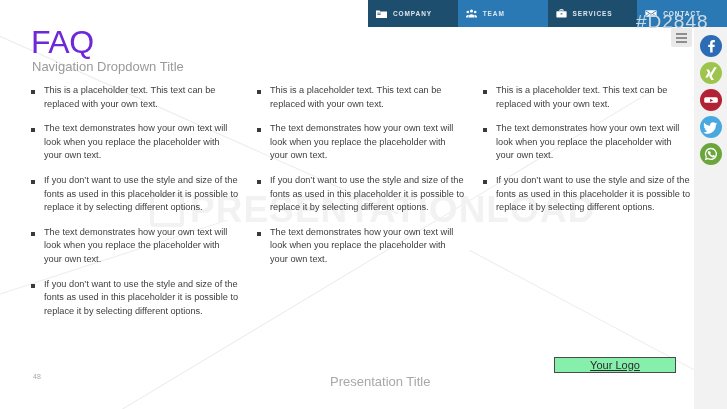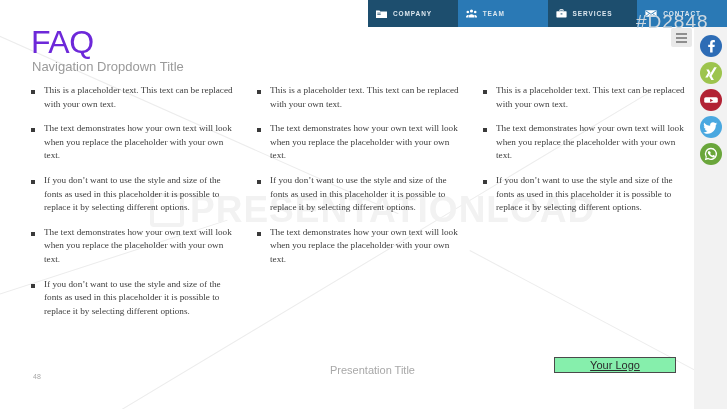--- a/index.html
+++ b/index.html
@@ -152,21 +152,21 @@
 
   
   .columns {
     position: absolute;
     left: 31px;
     top: 84px;
     width: 662px;
     display: flex;
     gap: 18px;
   }
-  .column { width: 208px; font-family: Liberation Serif, serif; }
+  .column { width: 208px; }
   .bullet {
     display: flex;
     gap: 9px;
     margin-bottom: 11px;
   }
   .bullet-marker {
     flex: 0 0 auto;
     width: 4px;
     height: 4px;
     background: #3a3a3a;
@@ -182,22 +182,22 @@
   .page-number {
     position: absolute;
     left: 33px;
     top: 373px;
     font-size: 7px;
     color: #a8a8a8;
   }
   .presentation-title {
     position: absolute;
     left: 330px;
-    top: 364px;
-    font-size: 11px;
+    top: 374px;
+    font-size: 13px;
     color: #a8a8a8;
   }
   .logo-box {
     position: absolute;
     left: 554px;
     top: 357px;
     width: 122px;
     height: 16px;
     border: 1px solid #4a4a4a;
     display: flex;

